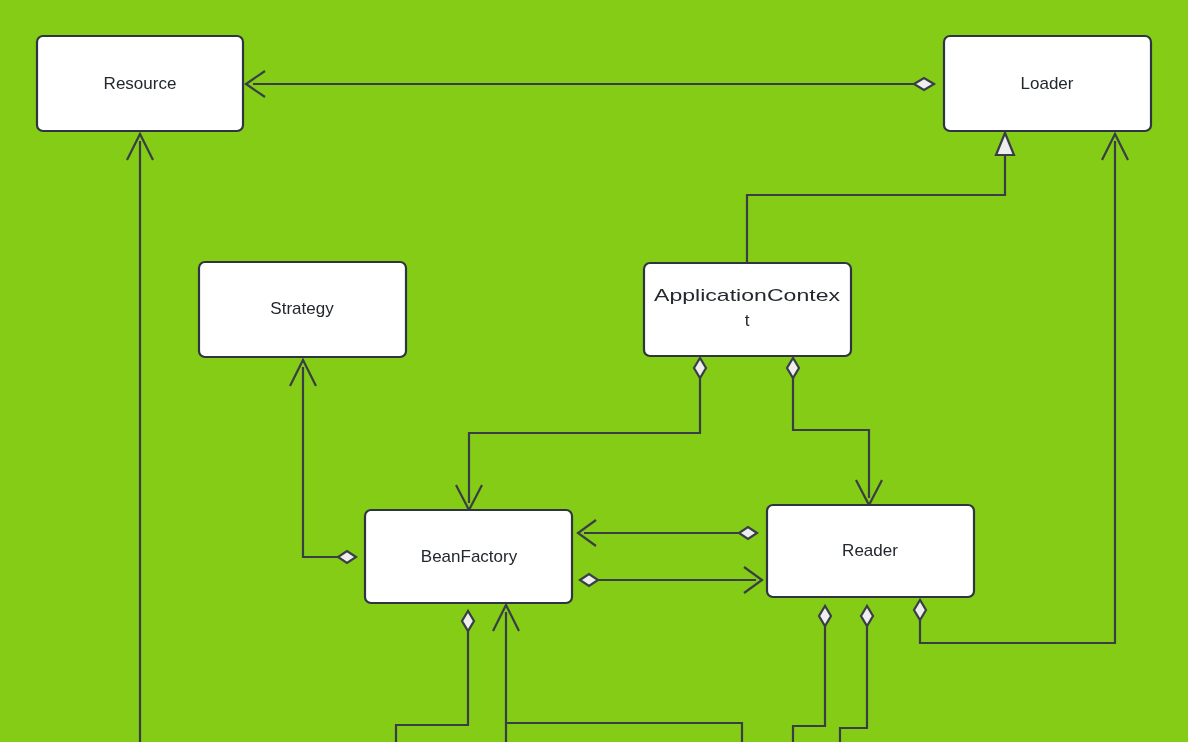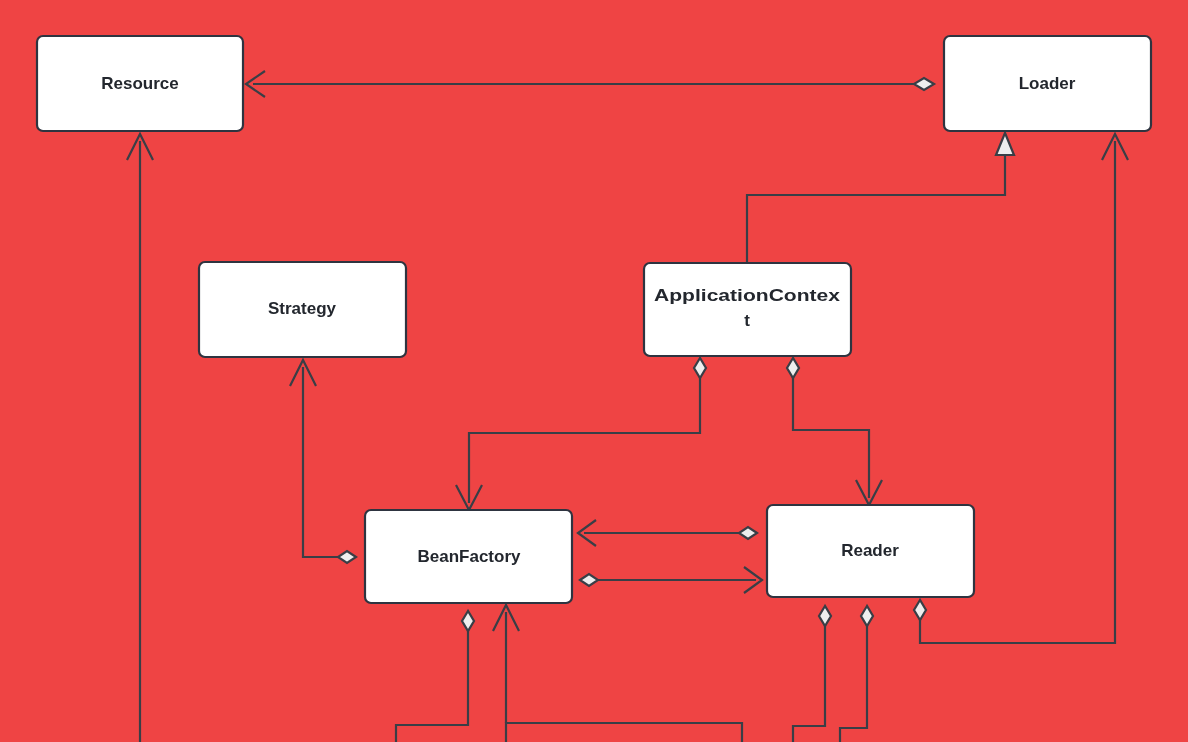--- a/index.html
+++ b/index.html
@@ -6,23 +6,22 @@
   html, body {
     margin: 0;
     padding: 0;
     background: #eeeeee;
     font-family: "Liberation Sans", sans-serif;
   }
   #diagram-root {
     position: relative;
     width: 1188px;
     height: 742px;
-    background: #ef4444;
+    background: #84cc16;
     overflow: hidden;
-    font-weight: bold;
   }
   svg#diagram-canvas {
     position: absolute;
     top: 0;
     left: 0;
     width: 1188px;
     height: 742px;
     display: block;
   }
   .node-rect {

